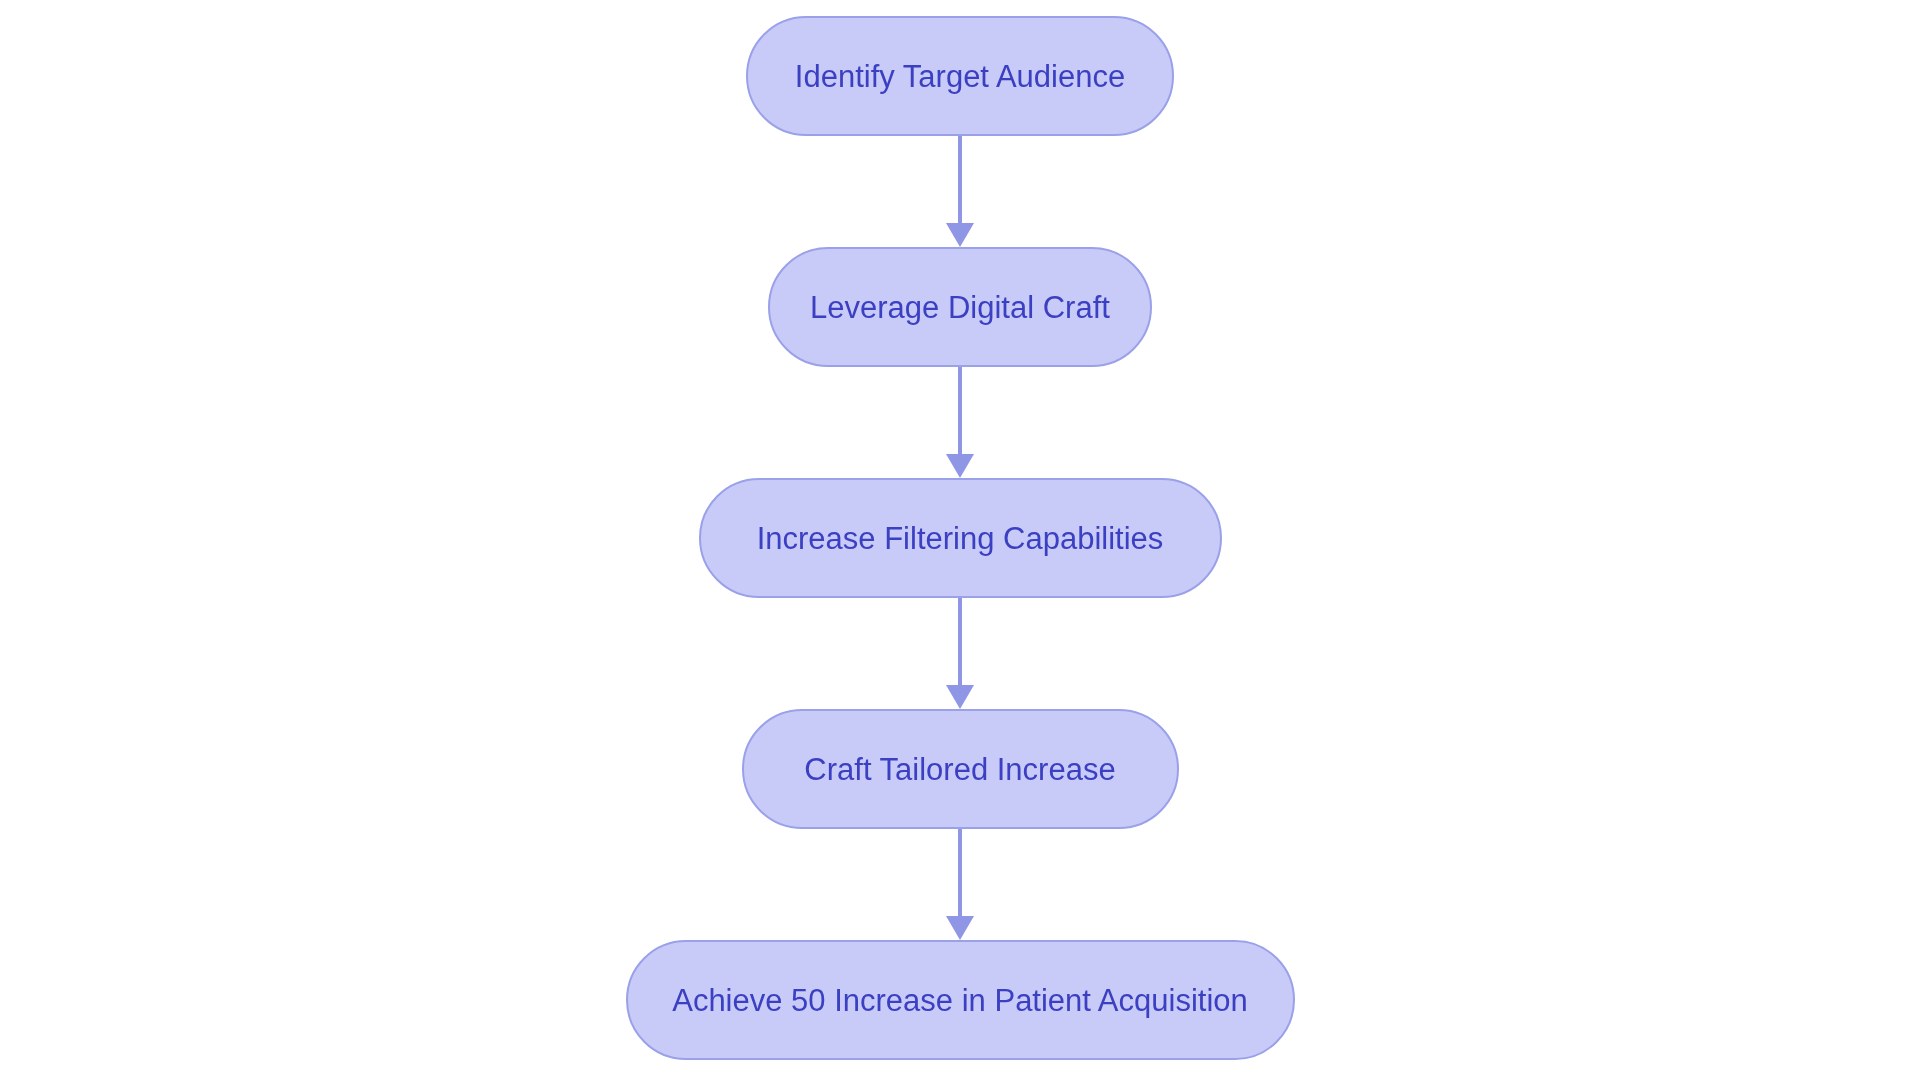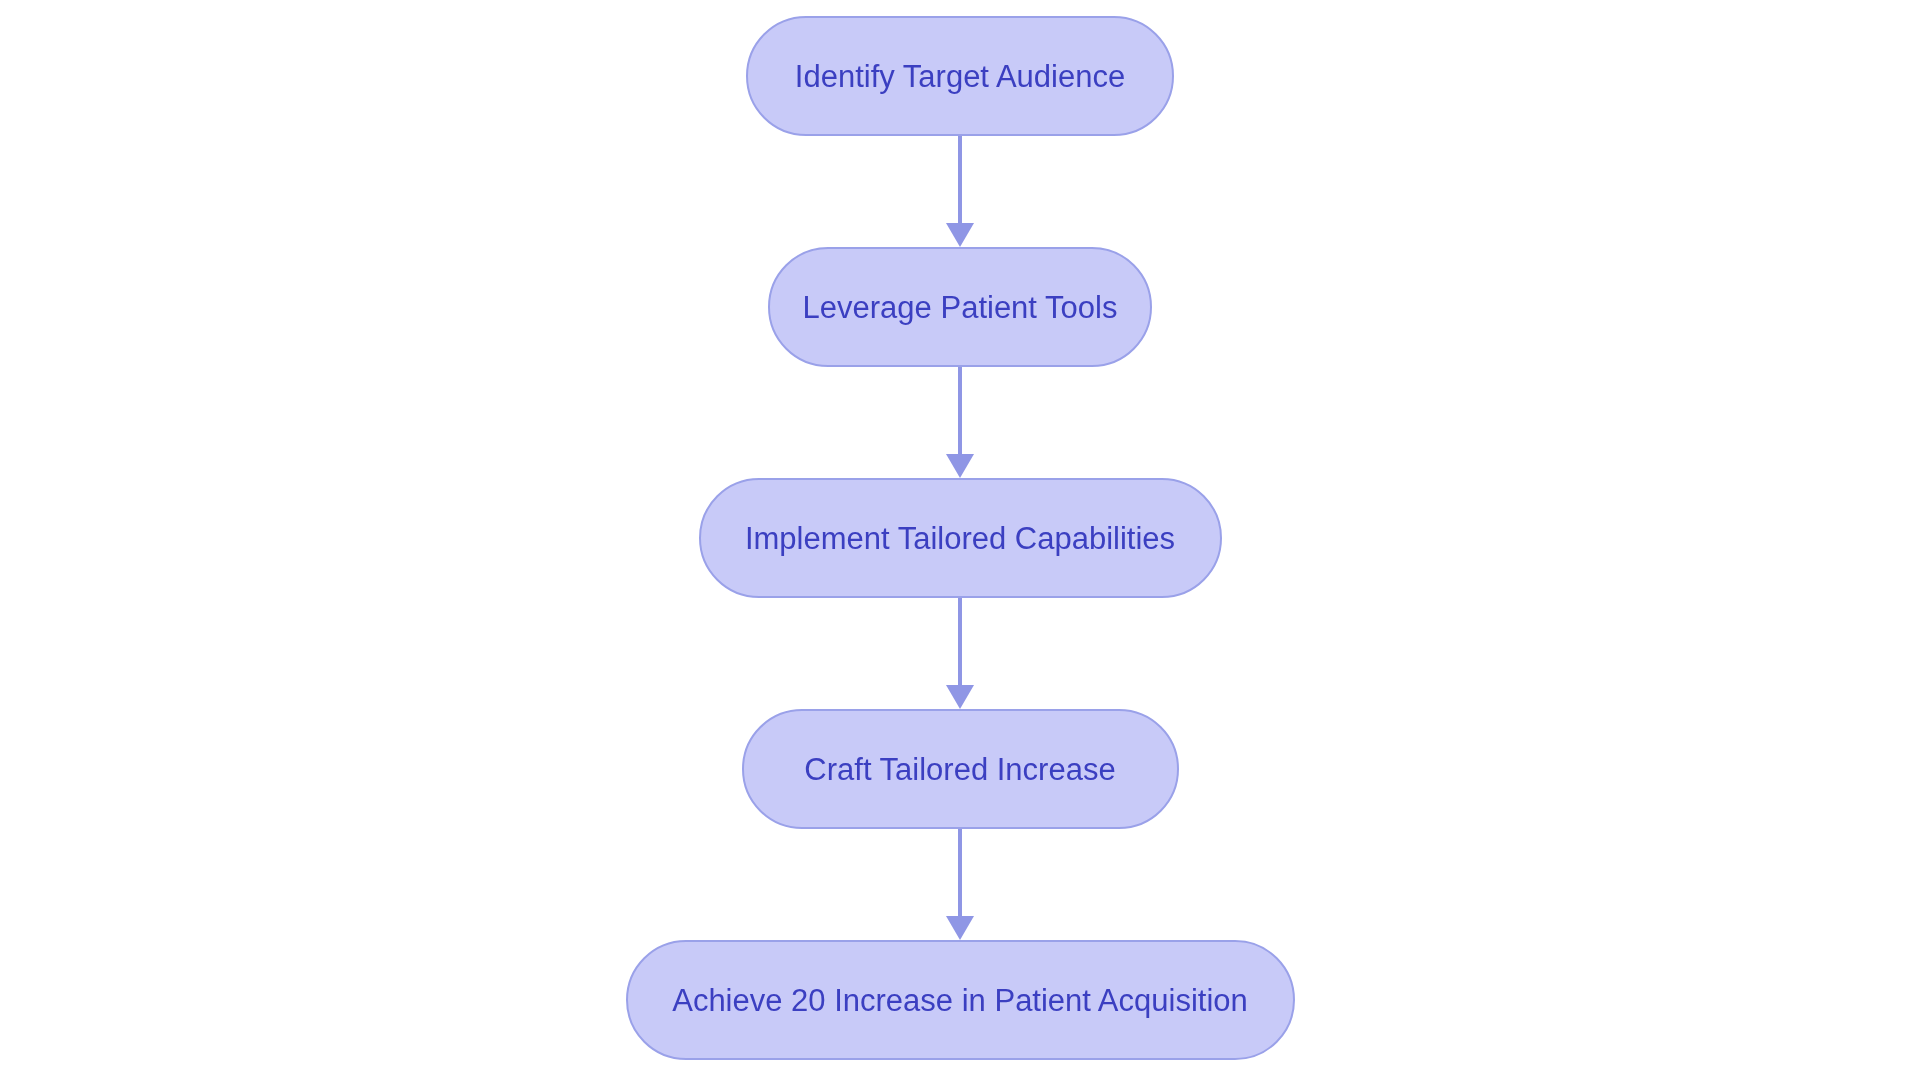--- a/index.html
+++ b/index.html
@@ -75,43 +75,43 @@
   <div class="node n0">
     <span class="node-label">Identify Target Audience</span>
   </div>
 
   <div class="arrow">
     <div class="arrow-line"></div>
     <div class="arrow-head"></div>
   </div>
 
   <div class="node n1">
-    <span class="node-label">Leverage Patient Tools</span>
+    <span class="node-label">Leverage Digital Craft</span>
   </div>
 
   <div class="arrow">
     <div class="arrow-line"></div>
     <div class="arrow-head"></div>
   </div>
 
   <div class="node n2">
-    <span class="node-label">Implement Tailored Capabilities</span>
+    <span class="node-label">Increase Filtering Capabilities</span>
   </div>
 
   <div class="arrow">
     <div class="arrow-line"></div>
     <div class="arrow-head"></div>
   </div>
 
   <div class="node n3">
     <span class="node-label">Craft Tailored Increase</span>
   </div>
 
   <div class="arrow">
     <div class="arrow-line"></div>
     <div class="arrow-head"></div>
   </div>
 
   <div class="node n4">
-    <span class="node-label">Achieve 20 Increase in Patient Acquisition</span>
+    <span class="node-label">Achieve 50 Increase in Patient Acquisition</span>
   </div>
 
 </div>
 
 </body></html>

